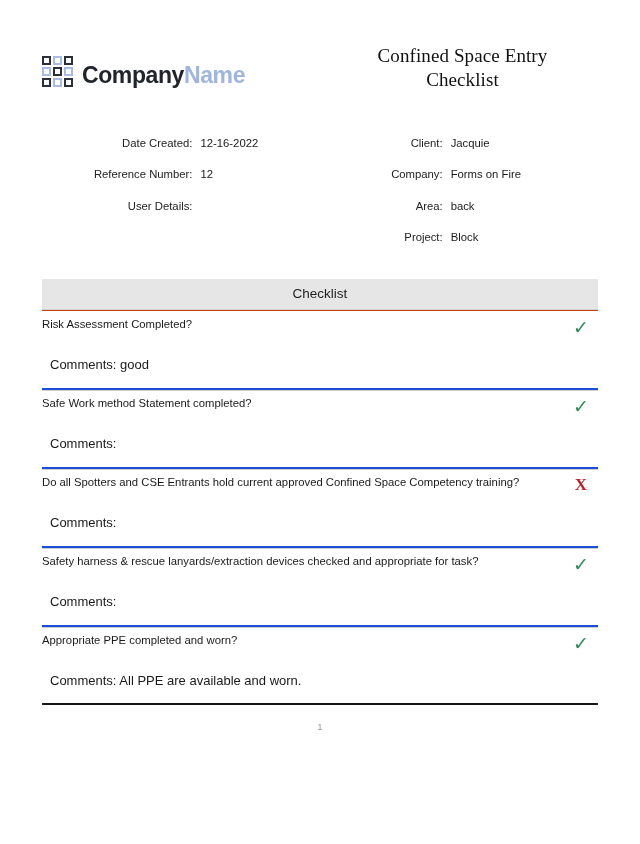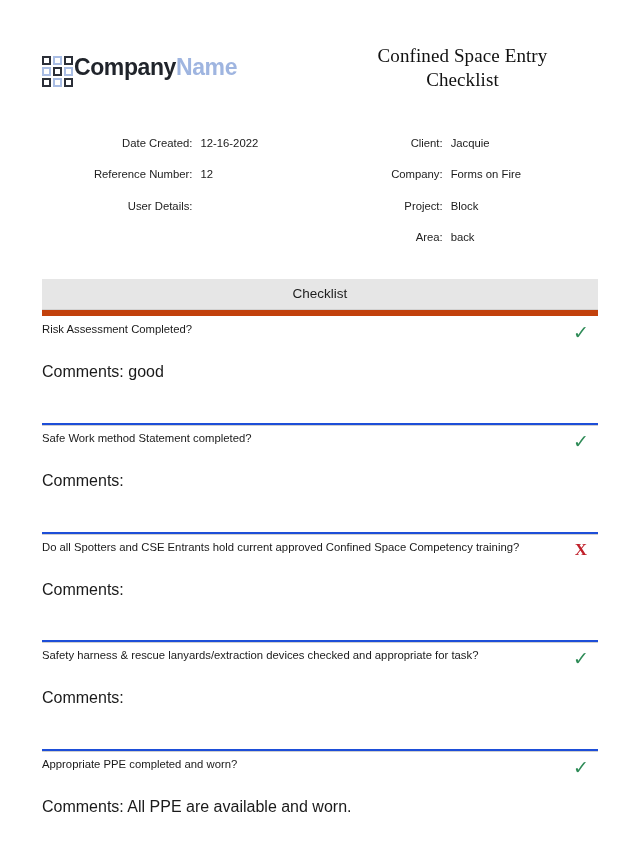--- a/index.html
+++ b/index.html
@@ -28,22 +28,22 @@
 
   
   .header {
     display: flex;
     align-items: flex-start;
     padding: 42px 42px 0 42px;
     height: 116px;
   }
   .brand {
     display: flex;
-    align-items: flex-start;
-    gap: 1px;
+    align-items: flex-end;
+    gap: 9px;
     padding-top: 14px;
     width: 285px;
     flex: 0 0 285px;
   }
   .logo-grid {
     display: grid;
     grid-template-columns: repeat(3, 9px);
     grid-template-rows: repeat(3, 9px);
     gap: 2px;
     flex: 0 0 auto;
@@ -124,21 +124,21 @@
   
   .checklist {
     margin: 0 42px;
   }
   .cl-item {
     position: relative;
     border-top: 2px solid #1d4ed8;
     padding: 6px 0 0 0;
   }
   .cl-item.first {
-    border-top: 6px solid #c2410c;
+    border-top: 1px solid #c2410c;
   }
   .cl-item .thin-rule {
     position: absolute;
     left: 0; right: 0; top: 0;
     height: 1px;
     background: #cfcfcf;
   }
   .cl-top {
     display: flex;
     align-items: flex-start;
@@ -156,25 +156,26 @@
     flex: 0 0 34px;
     text-align: center;
     font-size: 19px;
     line-height: 1;
     font-weight: 500;
     padding-top: 1px;
   }
   .cl-mark.check { color: #2e8b57; font-family: "DejaVu Sans", sans-serif; }
   .cl-mark.cross { color: #c0202a; font-family: "Liberation Serif", serif; font-weight: 700; font-size: 17px; }
   .cl-comment {
-    font-size: 16px;
+    font-size: 13px;
     color: #1a1a1a;
     padding-top: 20px;
-    padding-bottom: 40px;
+    padding-bottom: 14px;
     line-height: 1.3;
+    margin-left: 8px;
   }
   .cl-bottom-rule {
     margin: 0 42px;
     border-top: 2px solid #161616;
   }
 
   
   .footer {
     margin: 0 42px;
     text-align: center;
@@ -247,26 +248,26 @@
     <div class="gi-col right">
       <div class="gi-row">
         <span class="gi-label">Client:</span>
         <span class="gi-value">Jacquie</span>
       </div>
       <div class="gi-row">
         <span class="gi-label">Company:</span>
         <span class="gi-value">Forms on Fire</span>
       </div>
       <div class="gi-row">
+        <span class="gi-label">Area:</span>
+        <span class="gi-value">back</span>
+      </div>
+      <div class="gi-row">
         <span class="gi-label">Project:</span>
         <span class="gi-value">Block</span>
-      </div>
-      <div class="gi-row">
-        <span class="gi-label">Area:</span>
-        <span class="gi-value">back</span>
       </div>
     </div>
 
   </div>
 
   <div class="section-bar checklist" style="margin-top:26px;">Checklist</div>
 
   <div class="checklist">
 
     <div class="cl-item first">

